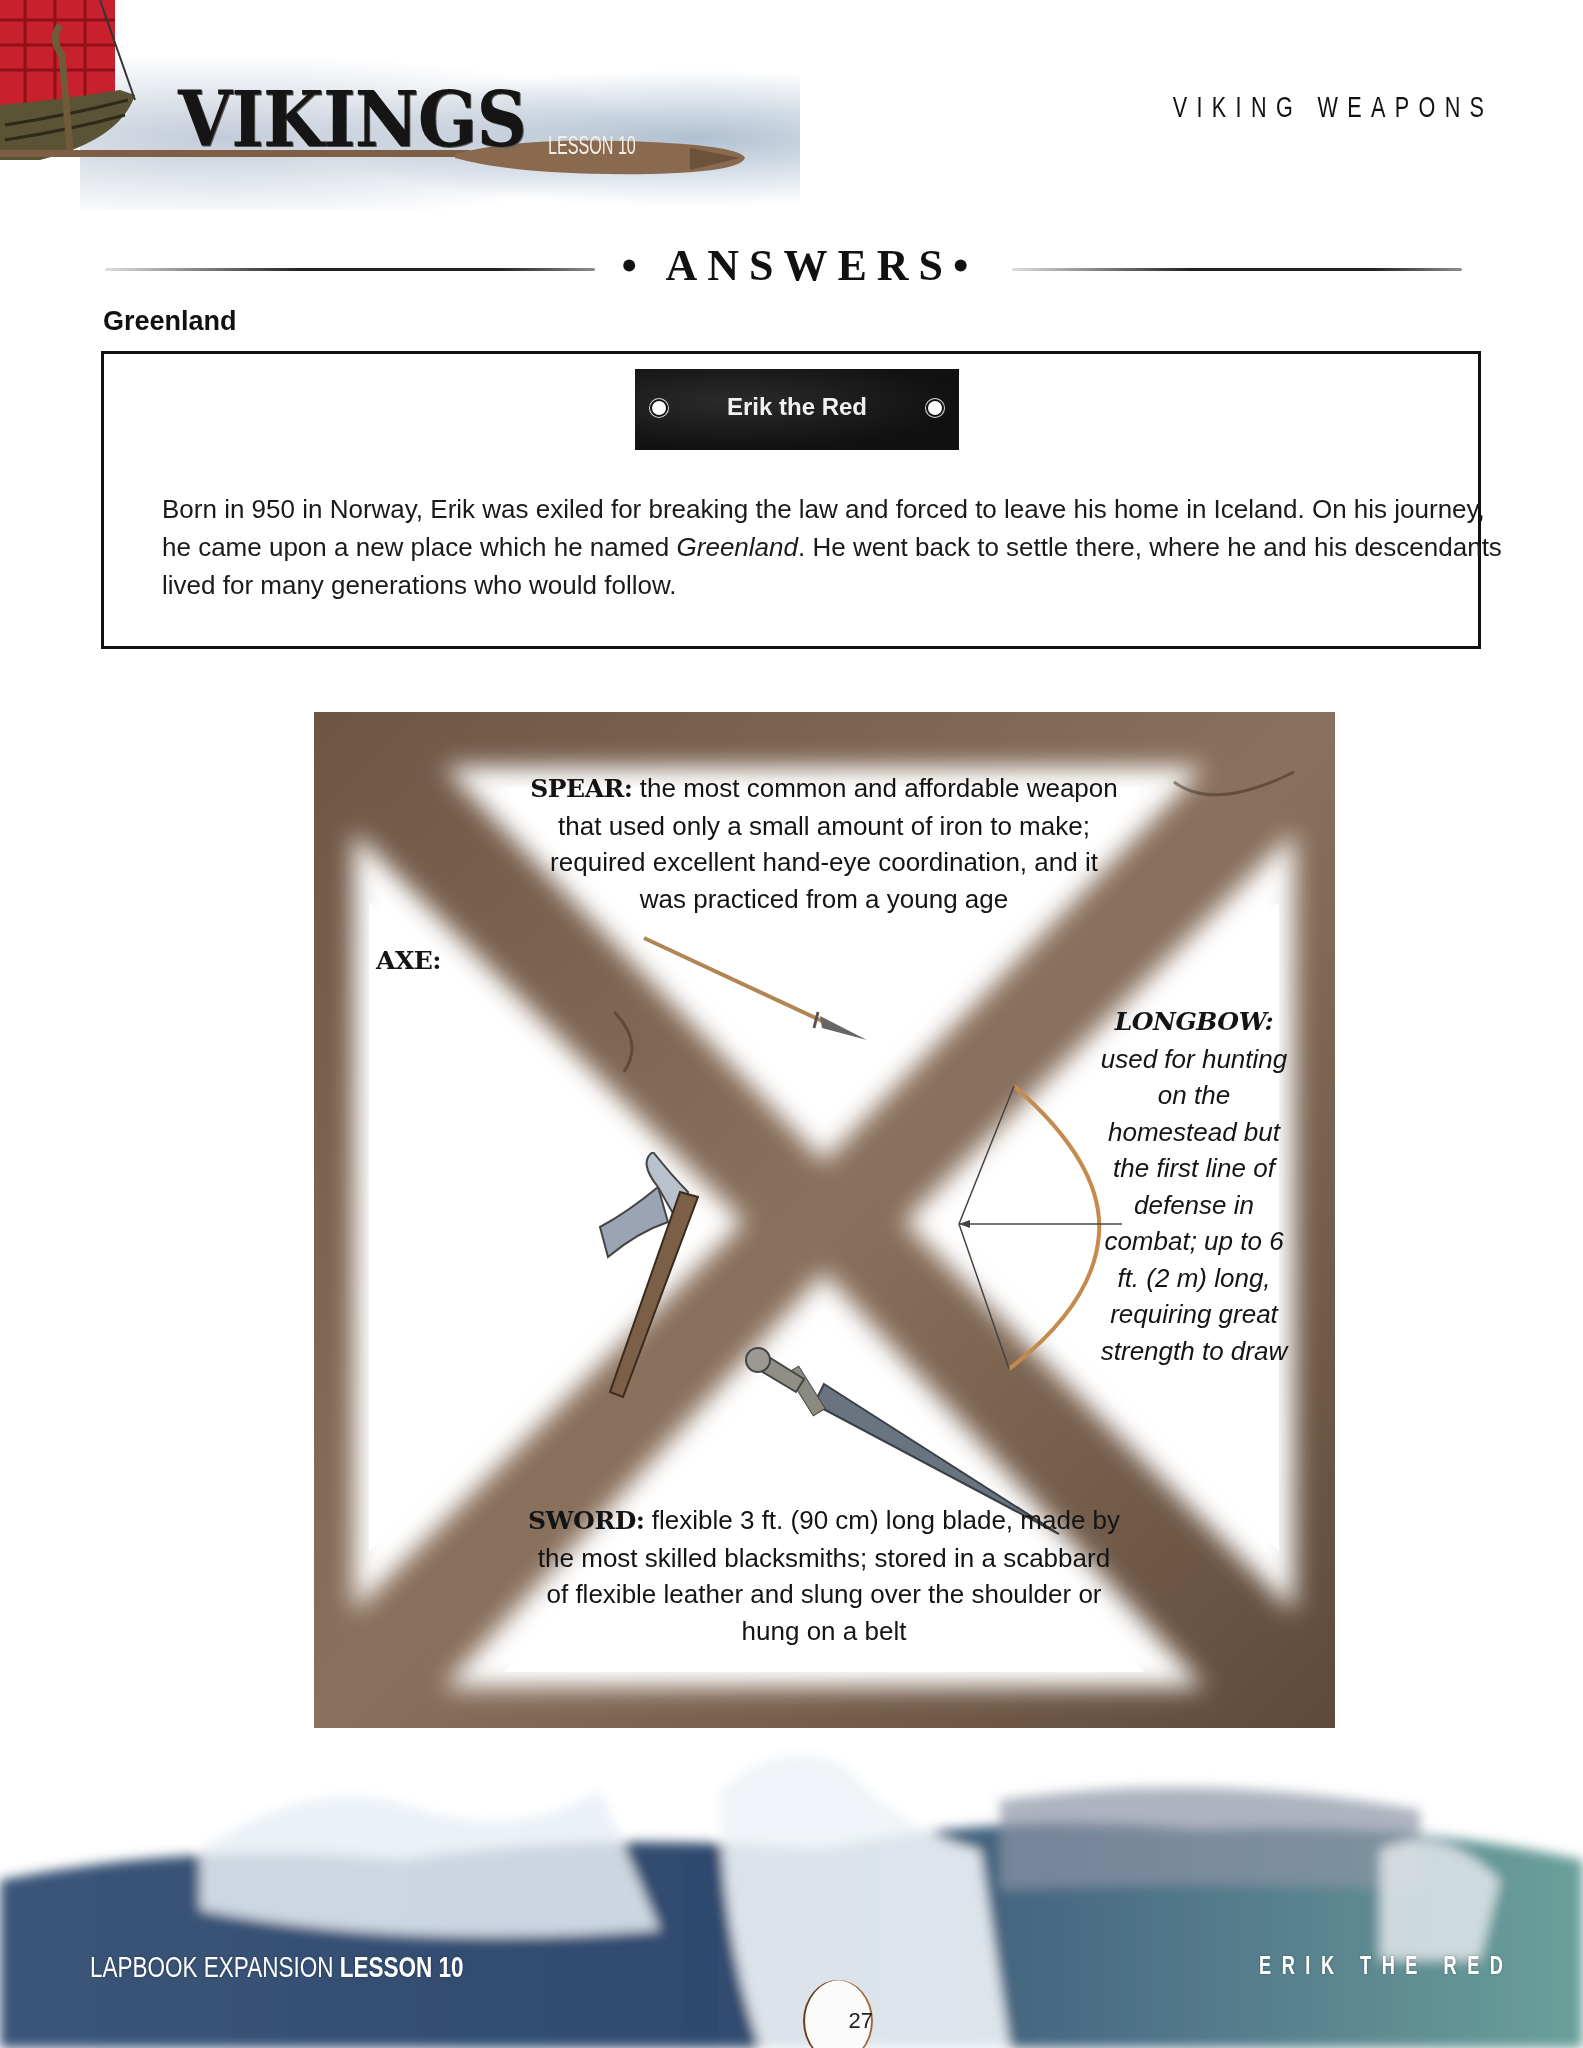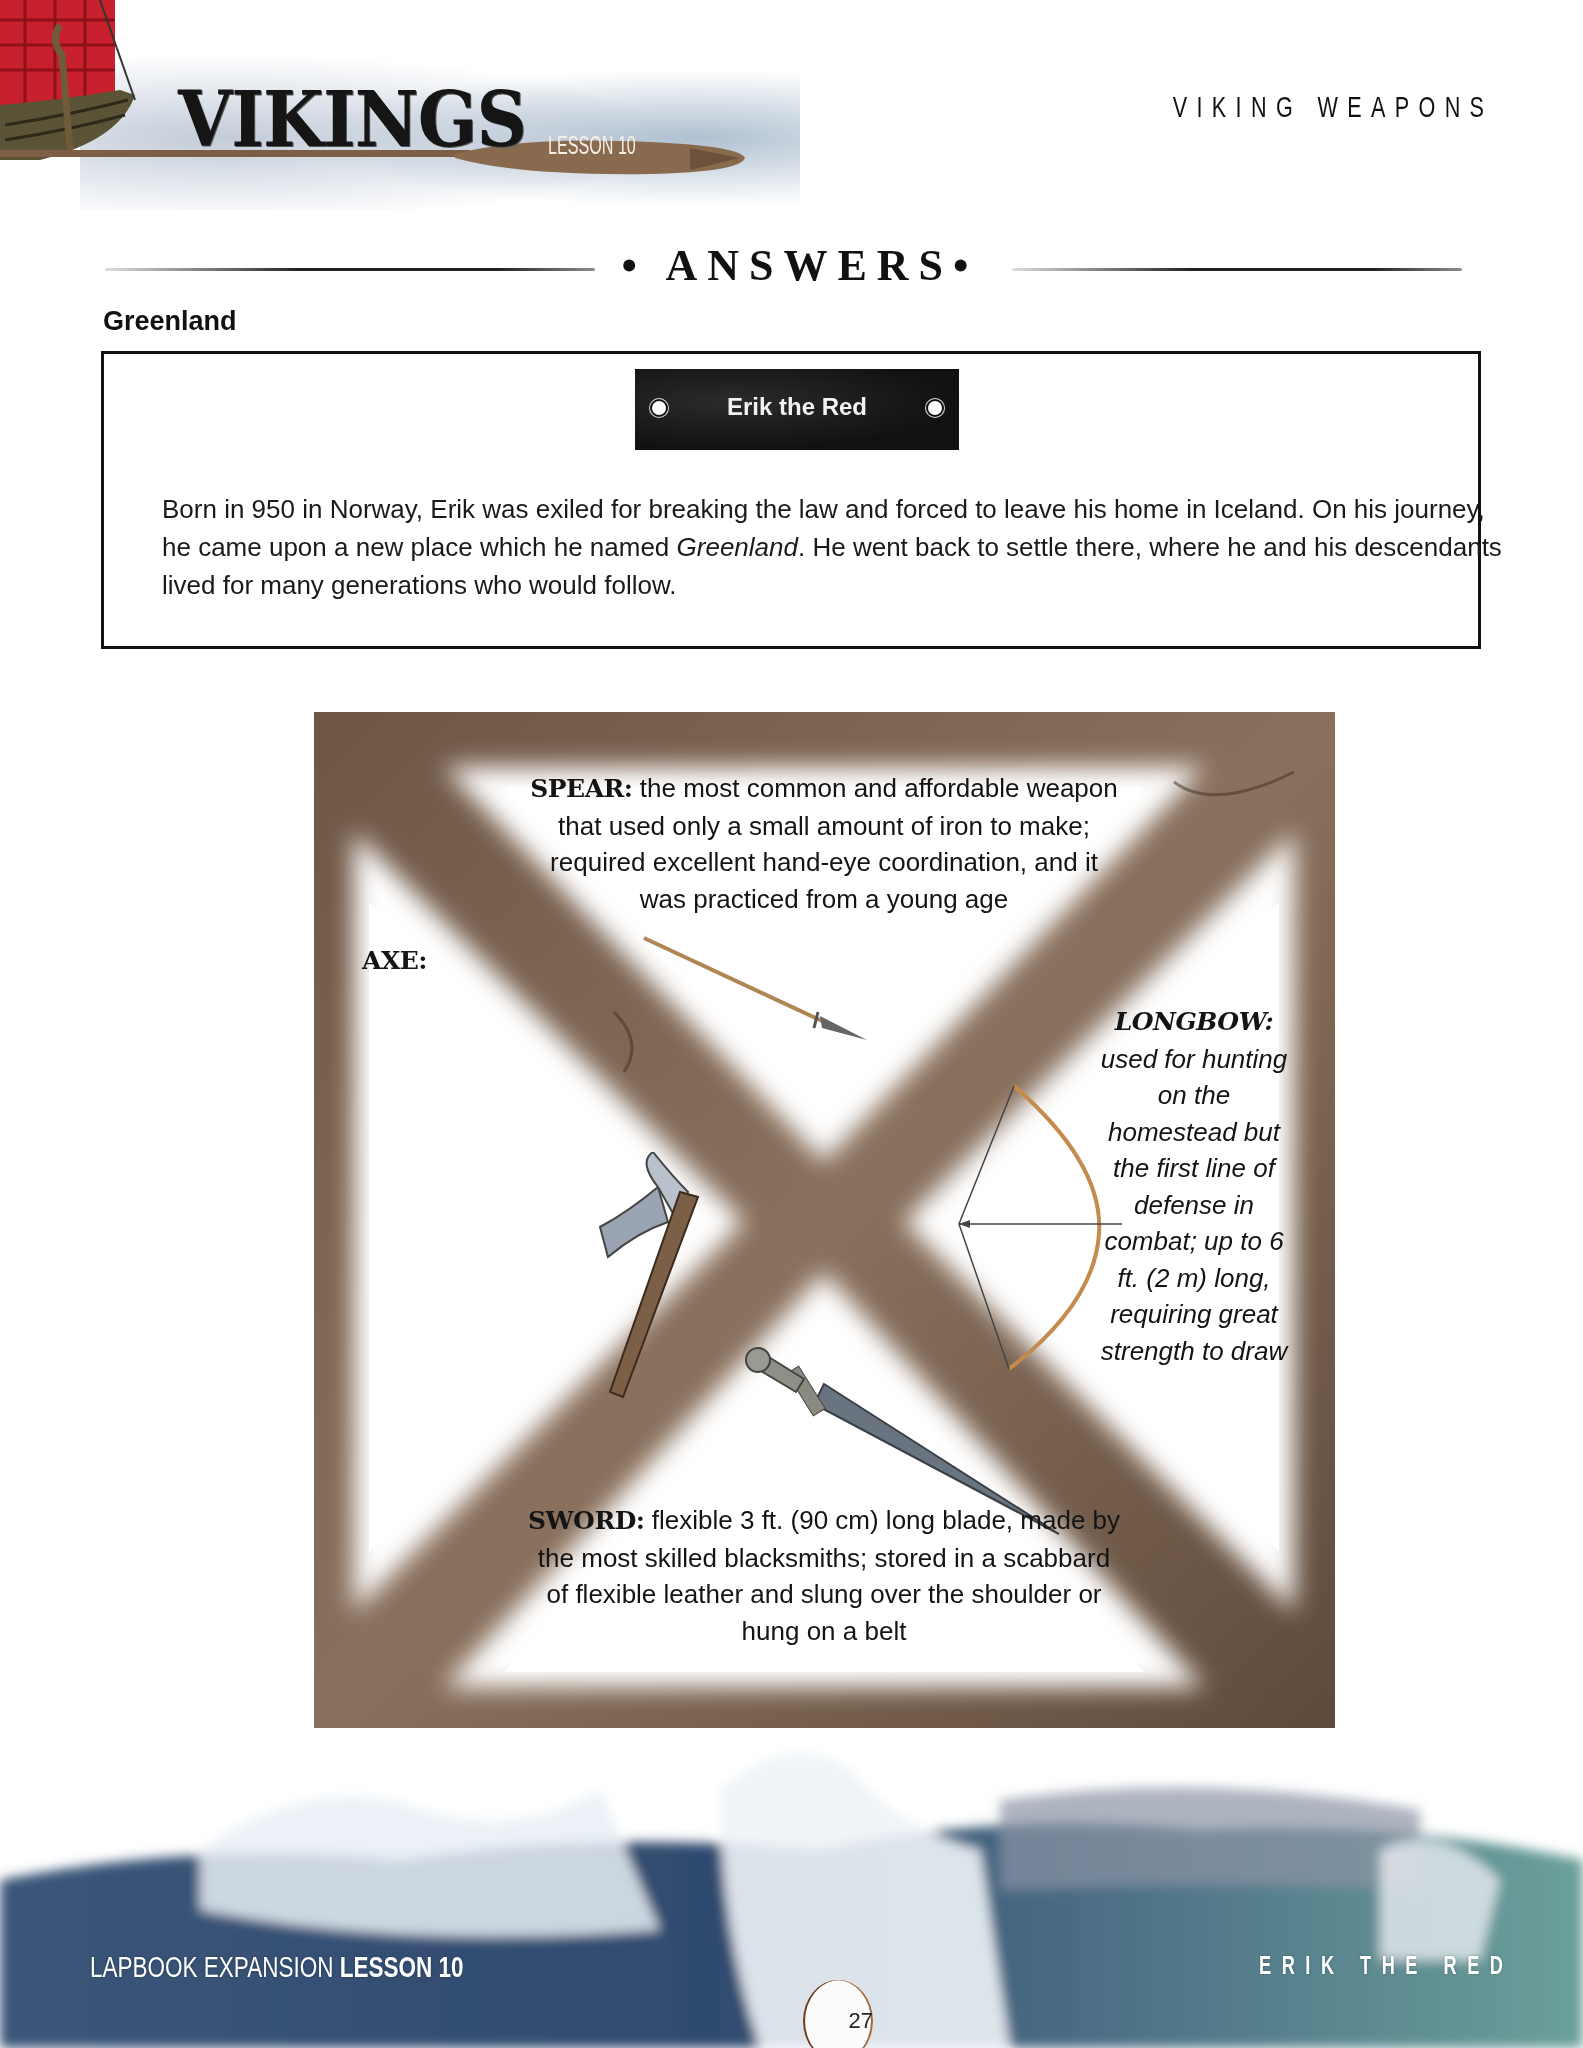--- a/index.html
+++ b/index.html
@@ -78,21 +78,21 @@
   }
   .panel svg { position: absolute; left: 0; top: 0; }
   .wtext {
     position: absolute; font-family: "Liberation Sans", sans-serif; font-size: 26px;
     line-height: 36.5px; color: #141414;
   }
   .wtext .wname {
     font-family: "DejaVu Serif", serif; font-weight: bold; font-size: 25px; letter-spacing: -0.5px;
   }
   .spear-text { left: 210px; top: 58px; width: 600px; text-align: center; }
-  .axe-text { left: 48px; top: 230px; width: 200px; line-height: 38.6px; }
+  .axe-text { left: 62px; top: 230px; width: 200px; line-height: 38.6px; }
   .longbow-text { left: 780px; top: 292px; width: 200px; text-align: center; font-style: italic; }
   .sword-text { left: 210px; top: 790px; width: 600px; text-align: center; }
 
   
   .footer-waves { position: absolute; left: 0; top: 1730px; width: 1583px; height: 318px; }
   .foot-left {
     position: absolute; left: 90px; top: 1950px; font-family: "Liberation Sans", sans-serif;
     font-size: 30px; color: #fff; transform: scaleX(0.75); transform-origin: left;
     text-shadow: 0 0 3px rgba(0,0,0,0.35);
   }

